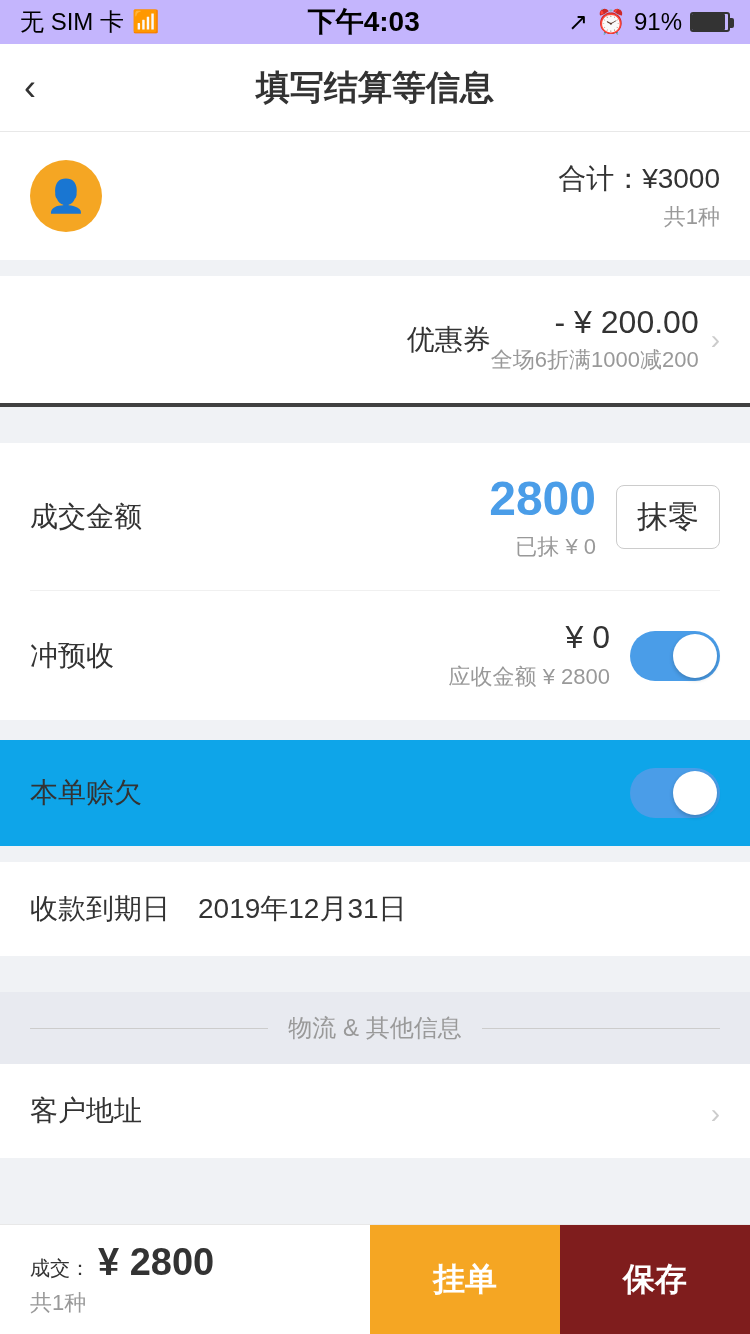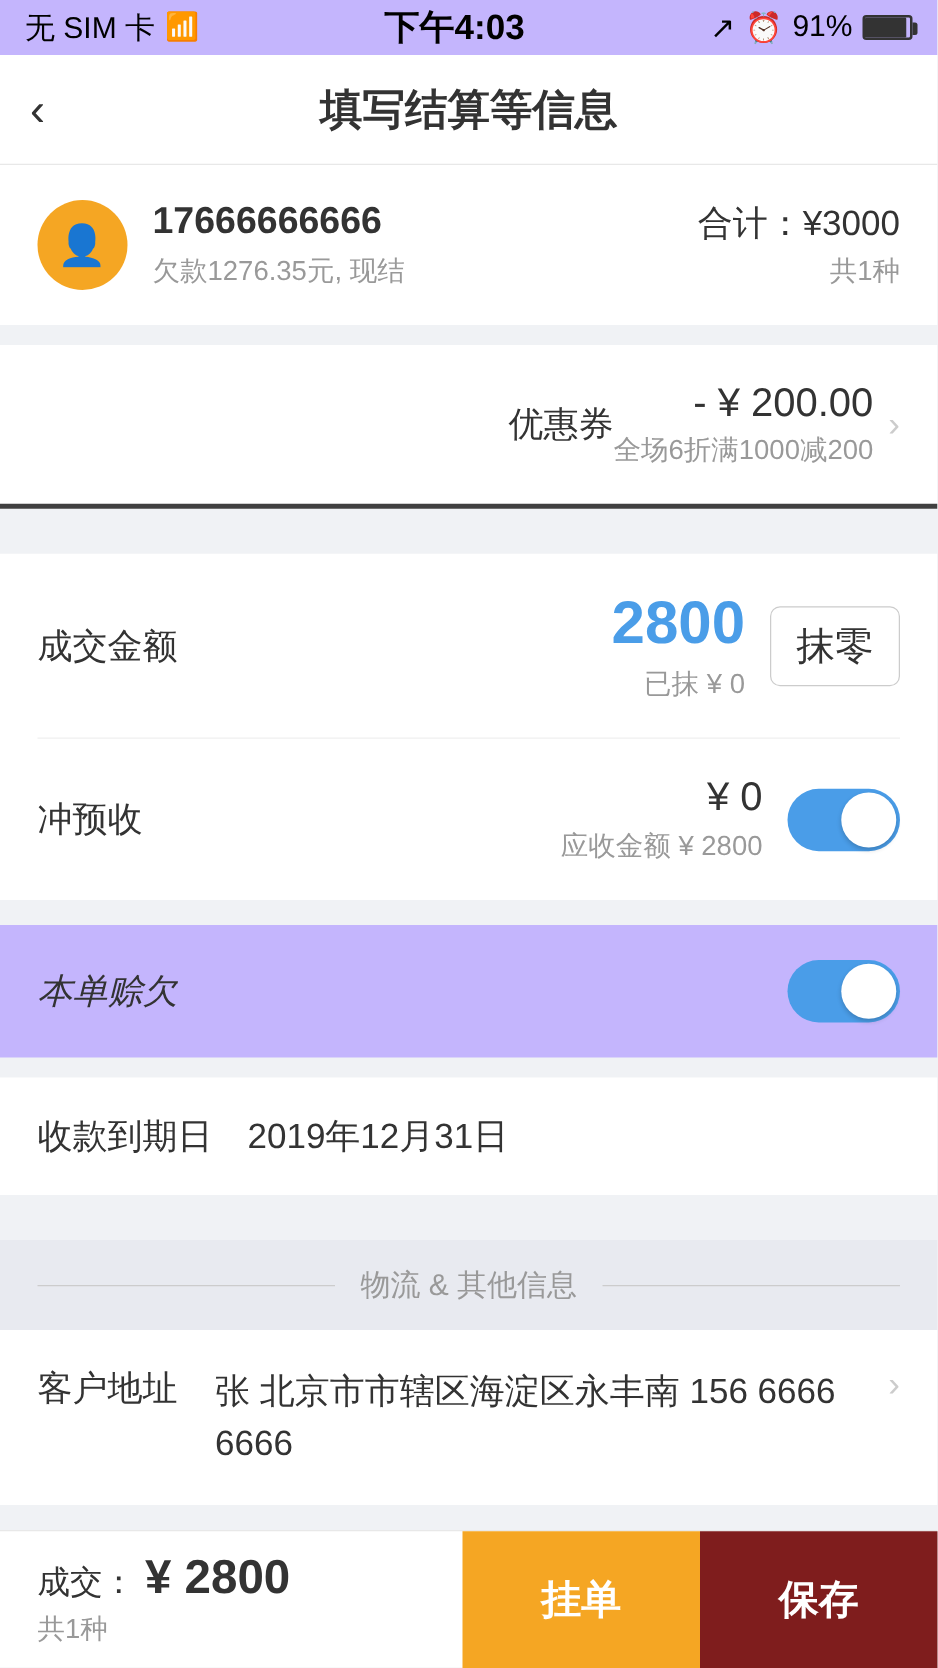--- a/index.html
+++ b/index.html
@@ -147,27 +147,26 @@
     }
     .toggle-knob {
       width: 44px; height: 44px; border-radius: 50%;
       background: #fff;
       position: absolute; top: 3px; right: 3px;
       box-shadow: 0 2px 4px rgba(0,0,0,0.2);
     }
 
     
     .debt-section {
-      background: #c4b5fd;
-      padding: 28px 30px;
-      display: flex;
-      align-items: center;
-      justify-content: space-between;
-      margin-bottom: 16px;
-      font-style: italic;
+      background: #0ea5e9;
+      padding: 28px 30px;
+      display: flex;
+      align-items: center;
+      justify-content: space-between;
+      margin-bottom: 16px;
     }
     .debt-label { font-size: 28px; color: #333; }
 
     
     .due-date-section {
       background: #fff;
       padding: 28px 30px;
       margin-bottom: 16px;
     }
     .due-date-row { display: flex; align-items: center; gap: 28px; }
@@ -185,21 +184,21 @@
       margin-bottom: 0;
     }
     .logistics-line { flex: 1; height: 1px; background: #ccc; }
     .logistics-text { font-size: 24px; color: #999; white-space: nowrap; }
 
     
     .address-section {
       background: #fff;
       padding: 28px 30px;
       display: flex;
-      align-items: flex-start;
+      align-items: flex-end;
       justify-content: space-between;
       margin-bottom: 16px;
     }
     .address-label { font-size: 28px; color: #333; flex-shrink: 0; margin-right: 30px; }
     .address-value { font-size: 28px; color: #333; flex: 1; line-height: 1.5; }
 
     
     .gray-area {
       background: #f0f2f5;
       height: 200px;
@@ -214,21 +213,21 @@
       height: 110px;
       background: #fff;
       display: flex;
       align-items: center;
       border-top: 1px solid #e8e8e8;
     }
     .bottom-summary {
       flex: 1;
       padding: 0 30px;
     }
-    .bottom-deal { font-size: 26px; color: #333; }
+    .bottom-deal { font-size: 20px; color: #333; }
     .bottom-amount { font-size: 38px; color: #333; font-weight: 600; }
     .bottom-count { font-size: 22px; color: #999; margin-top: 4px; }
     .bottom-deal-row { display: flex; align-items: baseline; gap: 8px; }
     .btn-hold {
       width: 190px; height: 110px;
       background: #f5a623;
       display: flex; align-items: center; justify-content: center;
       font-size: 32px; color: #fff; font-weight: 600;
       cursor: pointer;
     }
@@ -265,24 +264,20 @@
   <span class="nav-back">‹</span>
   <span class="nav-title">填写结算等信息</span>
 </div>
 
 <div class="content">
 
   <div class="customer-card">
     <div class="customer-left">
       <div class="avatar">
         <span>👤</span>
-      </div>
-      <div class="customer-info">
-        <span class="customer-phone">17666666666</span>
-        <span class="customer-debt">欠款1276.35元, 现结</span>
       </div>
     </div>
     <div class="customer-right">
       <div class="total-amount">合计：¥3000</div>
       <div class="total-count">共1种</div>
     </div>
   </div>
 
   <div class="coupon-row">
     <span class="coupon-label">优惠券</span>
@@ -343,21 +338,20 @@
   <div class="section-divider"></div>
 
   <div class="logistics-divider">
     <div class="logistics-line"></div>
     <span class="logistics-text">物流 &amp; 其他信息</span>
     <div class="logistics-line"></div>
   </div>
 
   <div class="address-section">
     <span class="address-label">客户地址</span>
-    <span class="address-value">张 北京市市辖区海淀区永丰南 156 6666 6666</span>
     <span class="chevron-right">›</span>
   </div>
 
   <div class="gray-area"></div>
 
 </div>
 
 <div class="bottom-bar">
   <div class="bottom-summary">
     <div class="bottom-deal-row">

